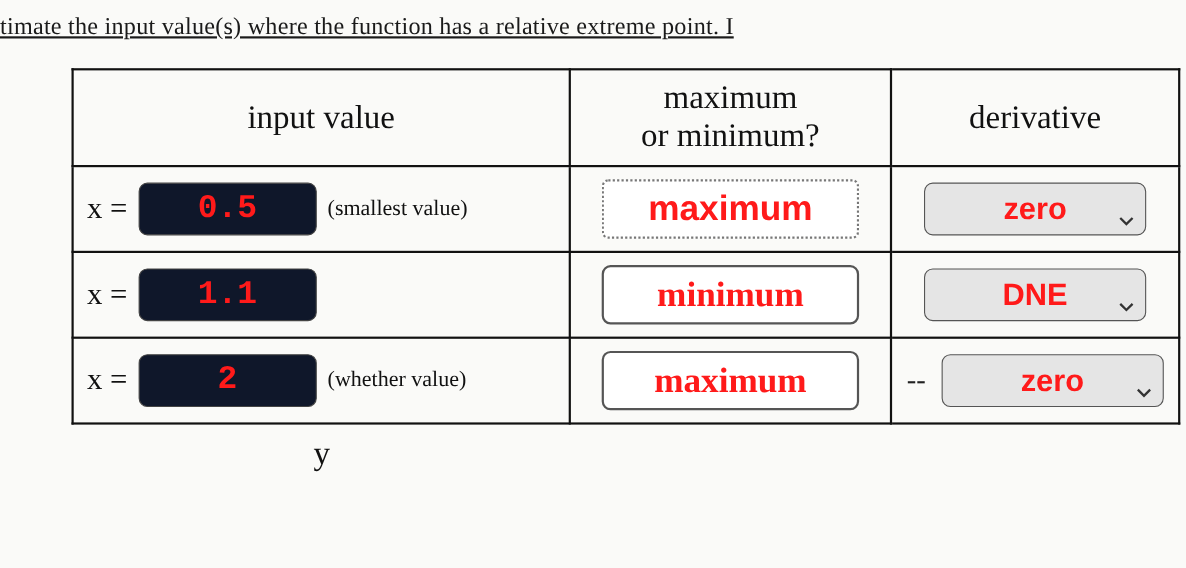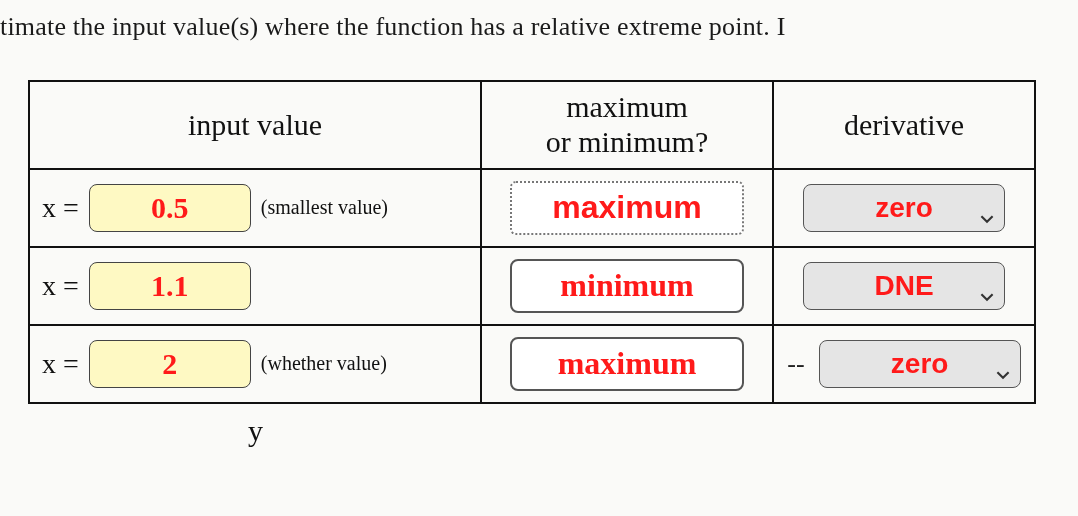--- a/index.html
+++ b/index.html
@@ -9,29 +9,30 @@
     height: 516px;
     font-family: Georgia, 'Times New Roman', serif;
     background: #fafaf8;
     color: #111;
     overflow: hidden;
   }
   .page {
     padding: 8px 6px 0 0;
   }
   .instructions {
-    font-size: 26px;
+    font-size: 22px;
     line-height: 1.45;
     letter-spacing: 0.2px;
     color: #1a1a1a;
-    margin-bottom: 34px;
+    margin-bottom: 22px;
     padding-left: 0;
+    text-decoration: underline;
   }
   .table-wrap {
-    margin-left: 28px;
+    margin-left: 65px;
     margin-right: 22px;
   }
   table {
     border-collapse: collapse;
     width: 1000px;
     table-layout: fixed;
   }
   th, td {
     border: 2px solid #111;
     vertical-align: middle;
@@ -59,29 +60,29 @@
   }
   .col-mm .cell-inner,
   .col-deriv .cell-inner { justify-content: center; }
 
   .xlabel {
     font-size: 28px;
     white-space: nowrap;
     padding-left: 2px;
   }
   .val-box {
-    background: #fef9c3;
+    background: #0f172a;
     border: 1.5px solid #444;
     border-radius: 8px;
     height: 46px;
     width: 160px;
     display: inline-flex;
     align-items: center;
     justify-content: center;
-    font-family: Liberation Serif, serif;
+    font-family: Liberation Mono, monospace;
     font-weight: 700;
     font-size: 30px;
     color: #ff1a1a;
   }
   .qualifier {
     font-size: 20px;
     white-space: nowrap;
   }
   .mm-box {
     background: #fff;

